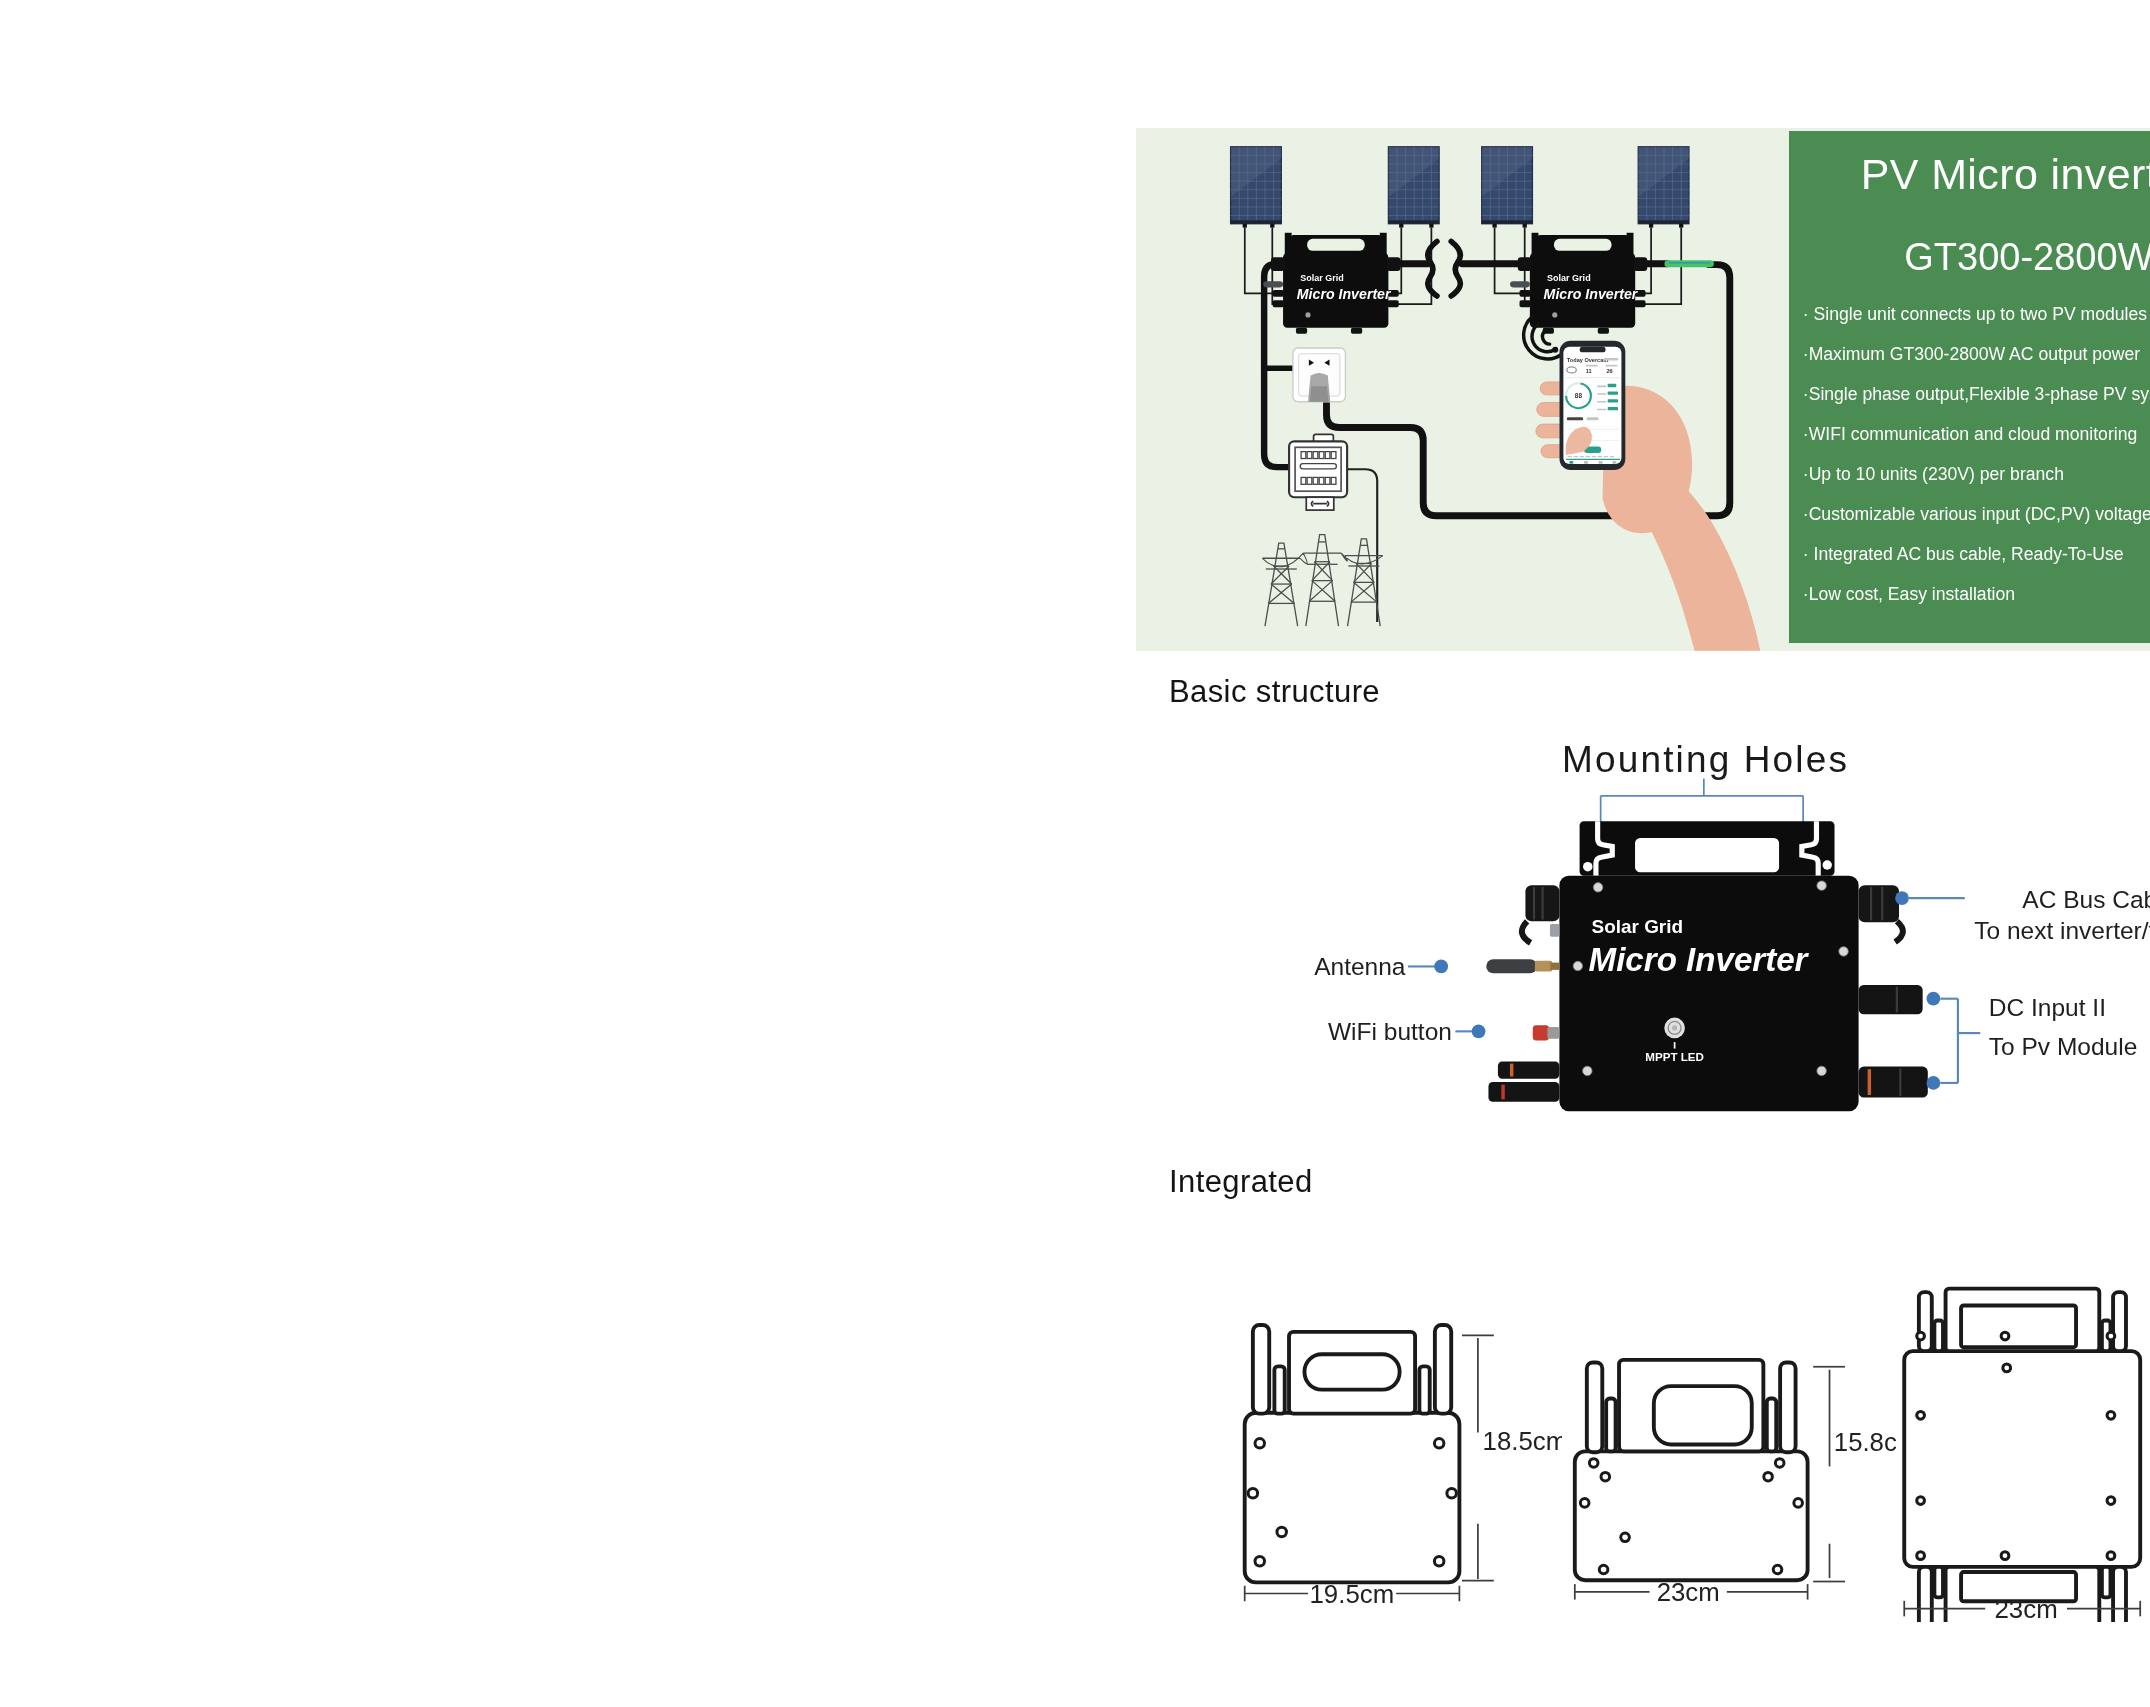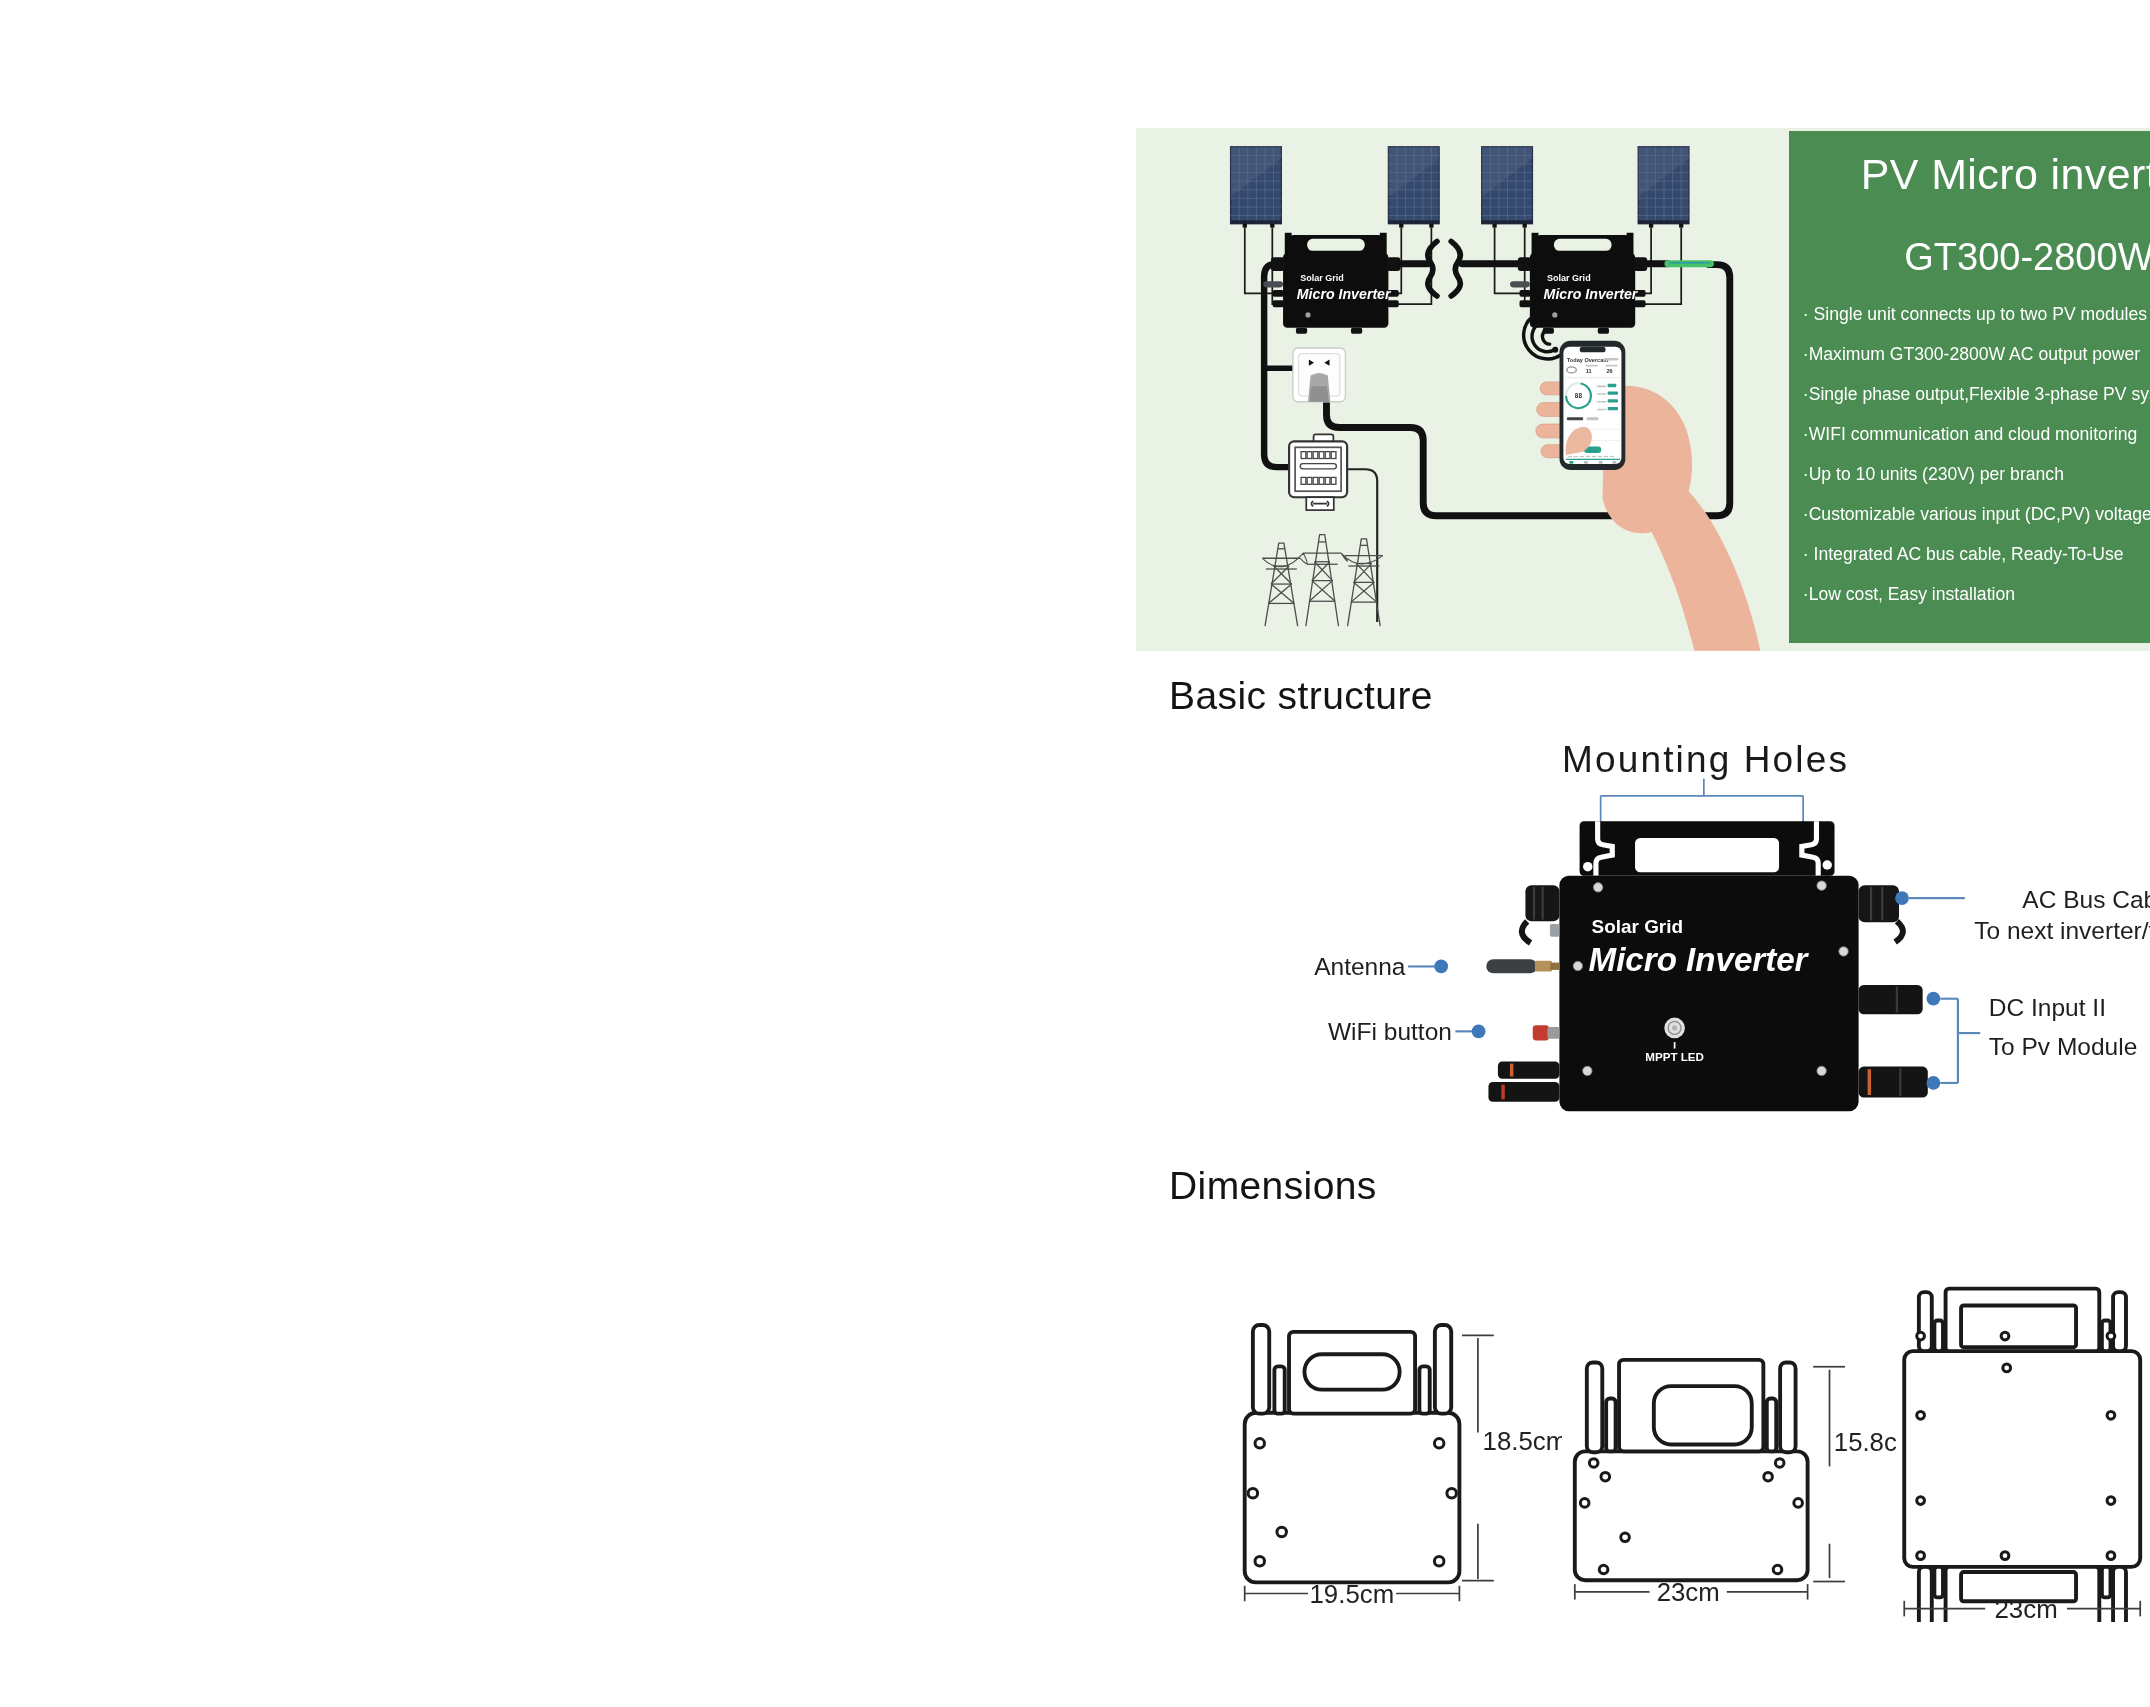--- a/index.html
+++ b/index.html
@@ -11,21 +11,21 @@
   
   .hero{left:1136px;top:128px;width:1139px;height:523px;background:#e9f2e5;}
   .hero-art{left:0;top:0;width:1139px;height:523px;}
   .green-box{left:653px;top:2.6px;width:483px;height:512px;background:#4a8c52;
              box-sizing:border-box;padding:20.6px 17px 0 13.8px;color:#fff;}
   .green-box h1{font-size:43px;font-weight:400;text-align:center;margin:0;line-height:1.1;letter-spacing:0.4px;}
   .green-box h2{font-size:38px;font-weight:400;text-align:center;margin:39px 0 0 0;line-height:1.1;}
   .green-box ul{list-style:none;margin:15px 0 0 0;padding:0;}
   .green-box li{font-size:17.6px;line-height:40px;white-space:nowrap;}
   
-  .section-h{font-size:39px;font-weight:400;color:#141414;letter-spacing:0.4px;}
+  .section-h{font-size:31px;font-weight:400;color:#141414;letter-spacing:0.4px;}
   #h-basic{left:1169px;top:674px;}
   #h-dims{left:1169px;top:1164px;}
   
   svg text{font-family:"Liberation Sans",sans-serif;}
   .outline{fill:#ffffff;stroke:#1a1a1a;stroke-width:9;stroke-linejoin:round;}
   .hole{fill:#ffffff;stroke:#1a1a1a;stroke-width:7;}
   .dim{stroke:#3d3d3d;stroke-width:4;}
   .dimtxt{font-size:60px;fill:#222222;}
 </style>
 </head>
@@ -446,21 +446,21 @@
       <line x1="1521" y1="632" x2="1562" y2="632"></line>
       <line x1="1562" y1="632" x2="1562" y2="828"></line>
       <line x1="1521" y1="828" x2="1562" y2="828"></line>
       <line x1="1562" y1="712" x2="1614" y2="712"></line>
     </g>
     <text x="1634" y="672" font-size="57" fill="#1f1f1f">DC Input II</text>
     <text x="1634" y="762" font-size="57" fill="#1f1f1f">To Pv Module</text>
   </g>
 </svg>
 
-<div id="h-dims" class="abs section-h">Dimensions</div>
+<div id="h-dims" class="abs section-h">Integrated</div>
 
 <svg class="abs" style="left:1226px;top:1282px;" width="336" height="327" viewBox="0 0 780 760">
   <g>
     <rect class="outline" x="43" y="304" width="499" height="394" rx="26"></rect>
     <rect class="outline" x="62" y="100" width="38" height="206" rx="15"></rect>
     <rect class="outline" x="485" y="100" width="38" height="206" rx="15"></rect>
     <rect class="outline" x="112" y="196" width="24" height="110" rx="8"></rect>
     <rect class="outline" x="449" y="196" width="24" height="110" rx="8"></rect>
     <rect class="outline" x="146" y="116" width="293" height="190" rx="10"></rect>
     <rect class="outline" x="182" y="168" width="221" height="82" rx="40"></rect>

